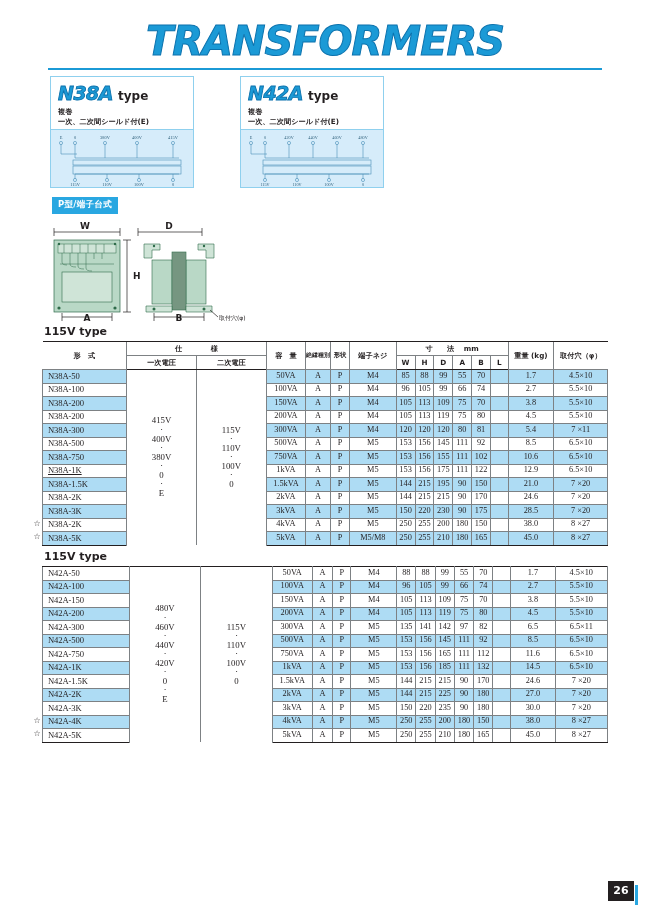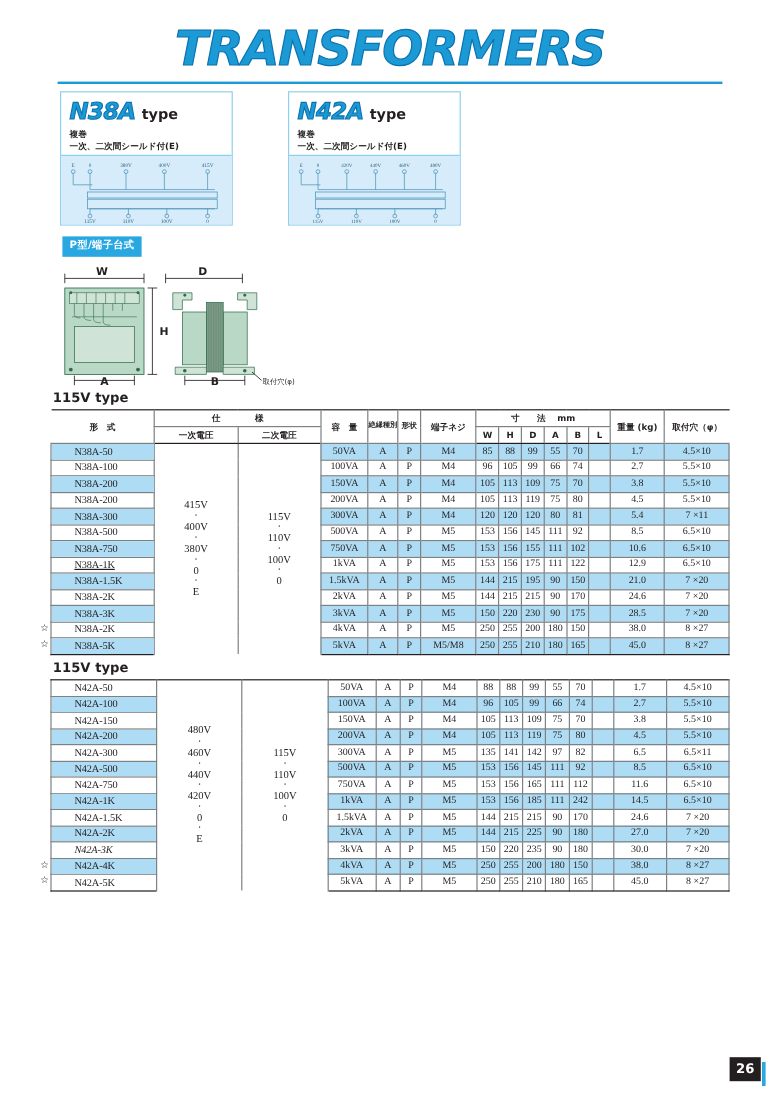--- a/index.html
+++ b/index.html
@@ -142,21 +142,21 @@
   }
   table.spec thead th.vsep { border-left: 0.5px solid #7d8184; }
   table.spec thead tr.hdr-top th { height: 14px; border-bottom: 0.5px solid #7d8184; }
   table.spec thead tr.hdr-bot th { height: 14px; }
   .hdr-band-top { border-top: 1.6px solid #231f20 !important; }
   .hdr-band-bot { border-bottom: 1.6px solid #231f20 !important; }
 
   tbody tr.alt td { background: #aedcf4; }
   tbody td.model {
     text-align: left;
-    padding-left: 19px;
+    padding-left: 5px;
     font-size: 8.6px;
     letter-spacing: -0.1px;
   }
   tbody td.vcell {
     font-size: 9px;
     line-height: 11px;
     background: #ffffff !important;
     border-top: none; border-bottom: none;
   }
   .vstack { display: block; }
@@ -799,21 +799,21 @@
         <tr class="alt">
           <td class="model" style="width: 92px; position: relative;"><span>N42A-1K</span></td>
           <td style="width: 42px;">1kVA</td>
           <td style="width: 22px;">A</td>
           <td style="width: 20px;">P</td>
           <td style="width: 50px;">M5</td>
           <td style="width: 20px;">153</td>
           <td style="width: 20px;">156</td>
           <td style="width: 20px;">185</td>
           <td style="width: 20px;">111</td>
-          <td style="width: 20px;">242</td>
+          <td style="width: 20px;">132</td>
           <td style="width: 20px;"></td>
           <td style="width: 48px;">14.5</td>
           <td style="width: 56px;">6.5×10</td>
         </tr>
         <tr>
           <td class="model" style="width: 92px; position: relative; font-family: Liberation Serif, serif;"><span>N42A-1.5K</span></td>
           <td style="width: 42px;">1.5kVA</td>
           <td style="width: 22px;">A</td>
           <td style="width: 20px;">P</td>
           <td style="width: 50px;">M5</td>
@@ -835,21 +835,21 @@
           <td style="width: 20px;">144</td>
           <td style="width: 20px;">215</td>
           <td style="width: 20px;">225</td>
           <td style="width: 20px;">90</td>
           <td style="width: 20px;">180</td>
           <td style="width: 20px;"></td>
           <td style="width: 48px;">27.0</td>
           <td style="width: 56px;">7 ×20</td>
         </tr>
         <tr>
-          <td class="model" style="width: 92px; position: relative; font-style: italic;"><span>N42A-3K</span></td>
+          <td class="model" style="width: 92px; position: relative;"><span>N42A-3K</span></td>
           <td style="width: 42px;">3kVA</td>
           <td style="width: 22px;">A</td>
           <td style="width: 20px;">P</td>
           <td style="width: 50px;">M5</td>
           <td style="width: 20px;">150</td>
           <td style="width: 20px;">220</td>
           <td style="width: 20px;">235</td>
           <td style="width: 20px;">90</td>
           <td style="width: 20px;">180</td>
           <td style="width: 20px;"></td>

